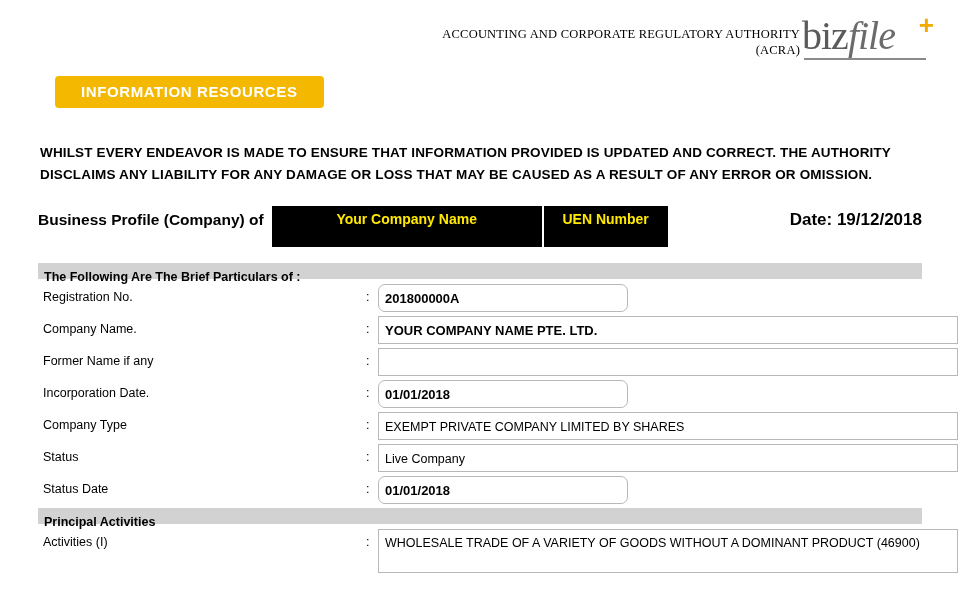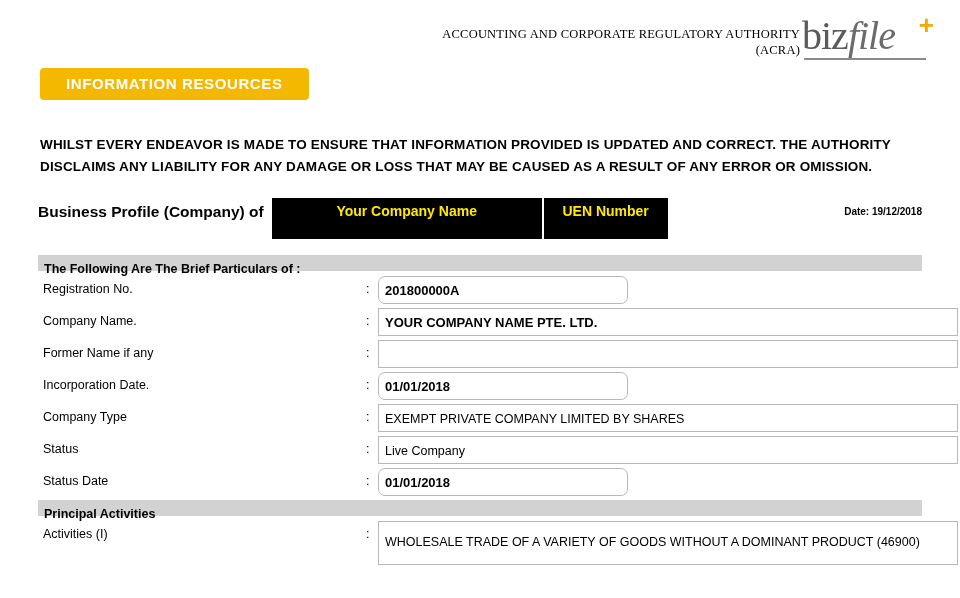--- a/index.html
+++ b/index.html
@@ -69,22 +69,22 @@
     position: absolute;
     left: 2px;
     bottom: 2px;
     width: 122px;
     height: 2px;
     background: #8a8a8a;
   }
 
   
   .banner-wrap {
-    padding-left: 40px;
-    margin-top: 6px;
+    padding-left: 55px;
+    margin-top: 14px;
   }
   .banner {
     display: inline-block;
     background: #f5b800;
     color: #ffffff;
     font-weight: bold;
     font-size: 15px;
     letter-spacing: 0.6px;
     padding: 7px 26px 8px 26px;
     border-radius: 4px;
@@ -128,21 +128,21 @@
   }
   .black-box.company {
     width: 270px;
   }
   .black-box.uen {
     width: 124px;
     margin-left: 2px;
   }
   .date-text {
     float: right;
-    font-size: 10px;
+    font-size: 17px;
     font-weight: bold;
     line-height: 28px;
     margin-right: 0px;
   }
 
   
   .section-bar {
     margin: 0 40px 0 38px;
     background: #d2d2d2;
     font-weight: bold;
@@ -197,21 +197,21 @@
   .field.long {
     width: 580px;
   }
   .field.bold {
     font-weight: bold;
     font-size: 13px;
   }
   .field.tall {
     height: 44px;
     line-height: 17px;
-    padding-top: 12px;
+    padding-top: 5px;
     white-space: normal;
   }
   .row.tall {
     height: 48px;
   }
   .spacer-5 { height: 5px; }
 </style>
 </head>
 <body>
 

